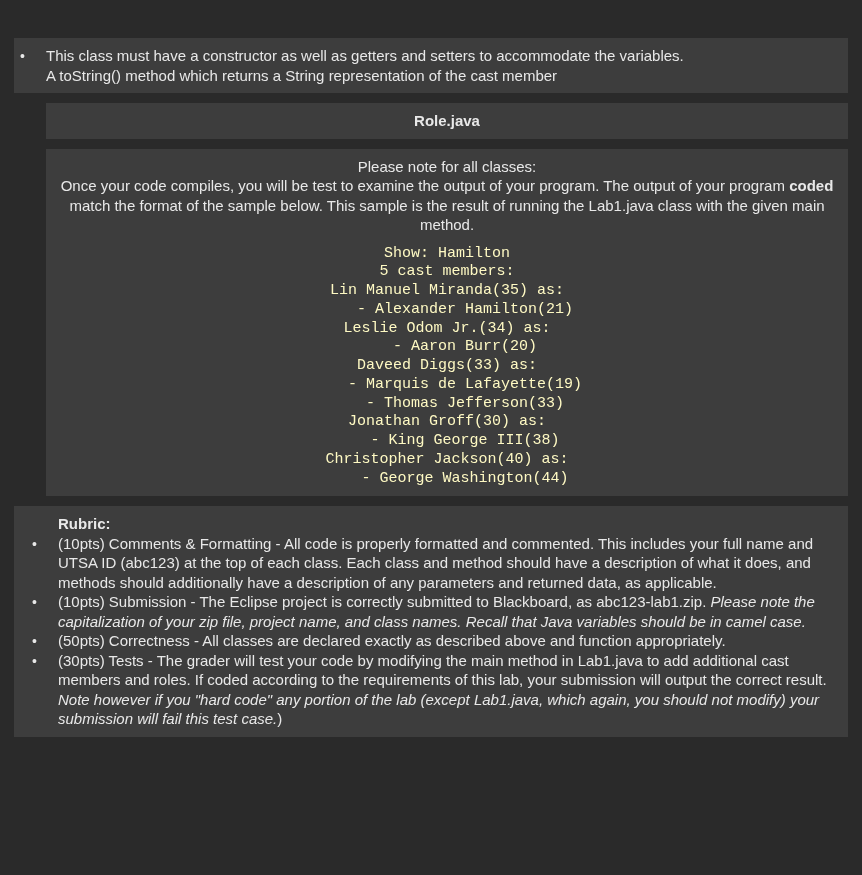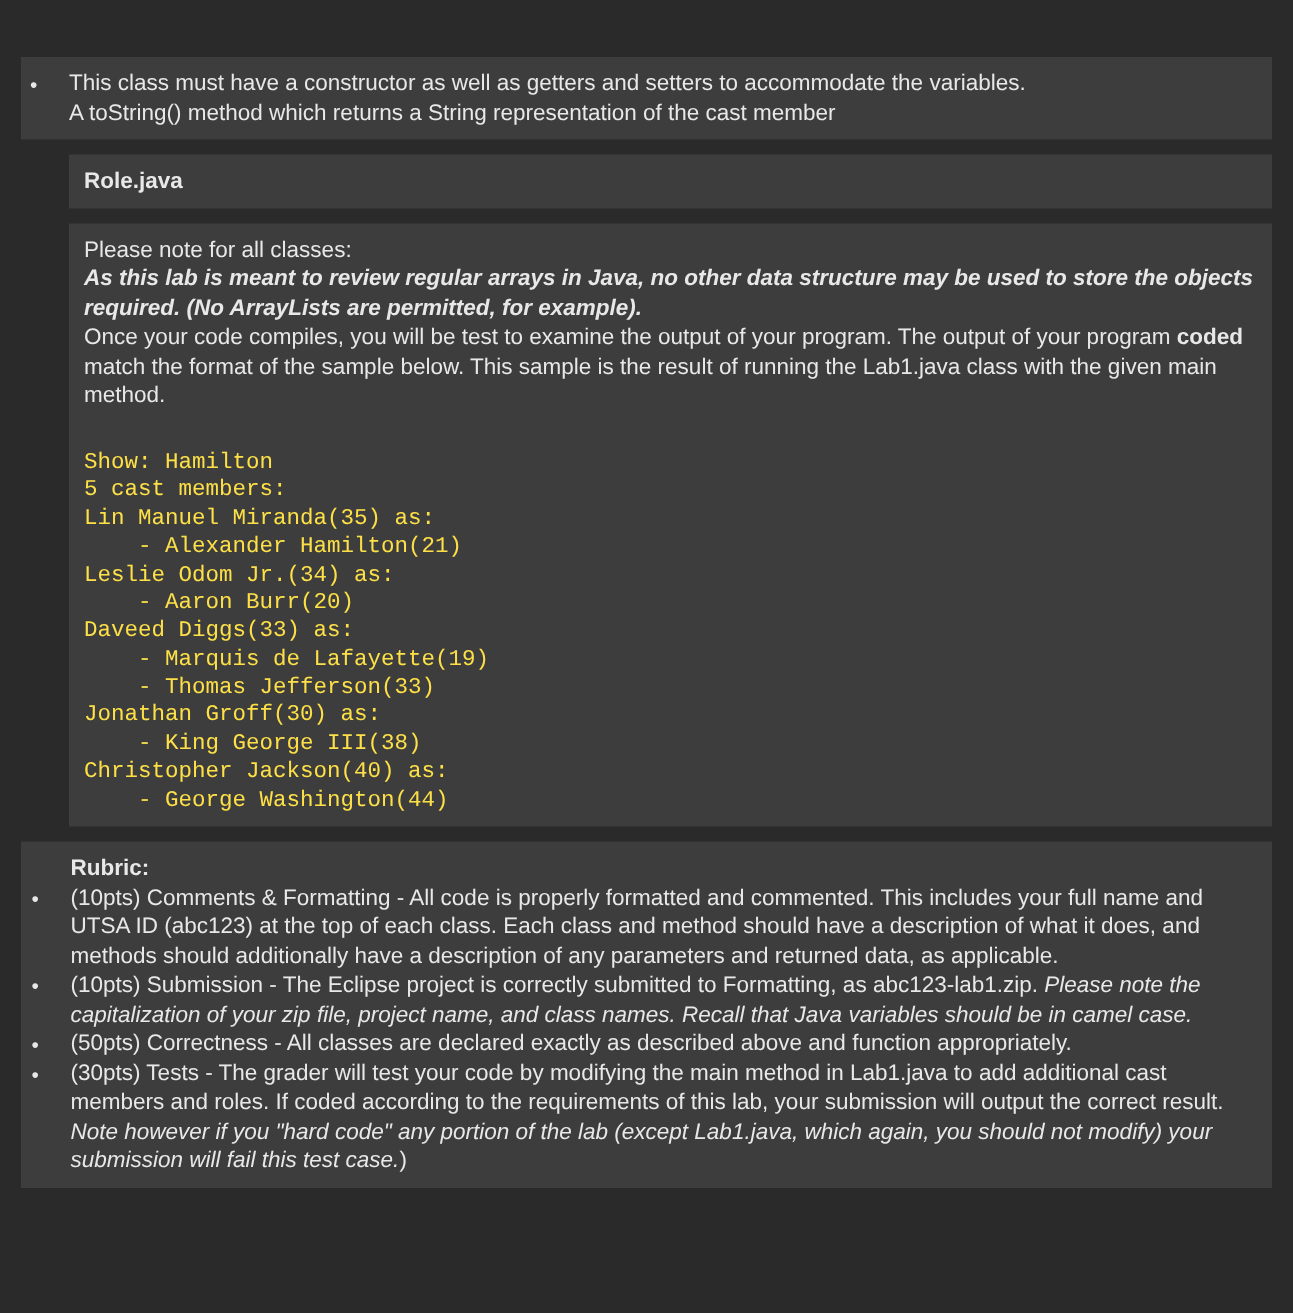--- a/index.html
+++ b/index.html
@@ -33,31 +33,32 @@
     padding-left: 6px;
     font-size: 14px;
     line-height: 1.3;
     padding-top: 1px;
   }
   .bullet-content {
     flex: 1;
   }
   .indent-section {
     margin-left: 32px;
+    text-align: center;
   }
   .bold { font-weight: bold; }
   .italic { font-style: italic; }
   .bold-italic { font-weight: bold; font-style: italic; }
   pre.code {
     font-family: "Courier New", Courier, monospace;
     font-size: 15px;
     line-height: 1.25;
     white-space: pre;
-    color: #fde047;
-    margin-top: 26px;
+    color: #fef9c3;
+    margin-top: 10px;
   }
 </style>
 </head>
 <body>
 
 <div class="top-space"></div>
 
 <div class="section" style="padding-left:0; margin-left:14px;">
   <div class="bullet-row">
     <div class="bullet">•</div>
@@ -67,53 +68,52 @@
     </div>
   </div>
 </div>
 
 <div class="section indent-section" style="margin-left:46px;">
   <div class="bold">Role.java</div>
 </div>
 
 <div class="section indent-section" style="margin-left:46px;">
   <div>Please note for all classes:</div>
-  <div class="bold-italic">As this lab is meant to review regular arrays in Java, no other data structure may be used to store the objects required. (No ArrayLists are permitted, for example).</div>
   <div>
     <span>Once your code compiles, you will be test to examine the output of your program. The output of your program </span><span class="bold">coded</span><span> match the format of the sample below. This sample is the result of running the Lab1.java class with the given main method.</span>
   </div>
   <pre class="code">Show: Hamilton
 5 cast members:
 Lin Manuel Miranda(35) as:
     - Alexander Hamilton(21)
 Leslie Odom Jr.(34) as:
     - Aaron Burr(20)
 Daveed Diggs(33) as:
     - Marquis de Lafayette(19)
     - Thomas Jefferson(33)
 Jonathan Groff(30) as:
     - King George III(38)
 Christopher Jackson(40) as:
     - George Washington(44)</pre>
 </div>
 
-<div class="section" style="padding-left:1px; margin-left:14px;">
+<div class="section" style="padding-left:12px; margin-left:14px;">
   <div style="padding-left:32px;">
     <div class="bold">Rubric:</div>
   </div>
 
   <div class="bullet-row">
     <div class="bullet">•</div>
     <div class="bullet-content">(10pts) Comments &amp; Formatting - All code is properly formatted and commented. This includes your full name and UTSA ID (abc123) at the top of each class. Each class and method should have a description of what it does, and methods should additionally have a description of any parameters and returned data, as applicable.</div>
   </div>
 
   <div class="bullet-row">
     <div class="bullet">•</div>
     <div class="bullet-content">
-      <span>(10pts) Submission - The Eclipse project is correctly submitted to Formatting, as abc123-lab1.zip. </span><span class="italic">Please note the capitalization of your zip file, project name, and class names. Recall that Java variables should be in camel case.</span>
+      <span>(10pts) Submission - The Eclipse project is correctly submitted to Blackboard, as abc123-lab1.zip. </span><span class="italic">Please note the capitalization of your zip file, project name, and class names. Recall that Java variables should be in camel case.</span>
     </div>
   </div>
 
   <div class="bullet-row">
     <div class="bullet">•</div>
     <div class="bullet-content">(50pts) Correctness - All classes are declared exactly as described above and function appropriately.</div>
   </div>
 
   <div class="bullet-row">
     <div class="bullet">•</div>

